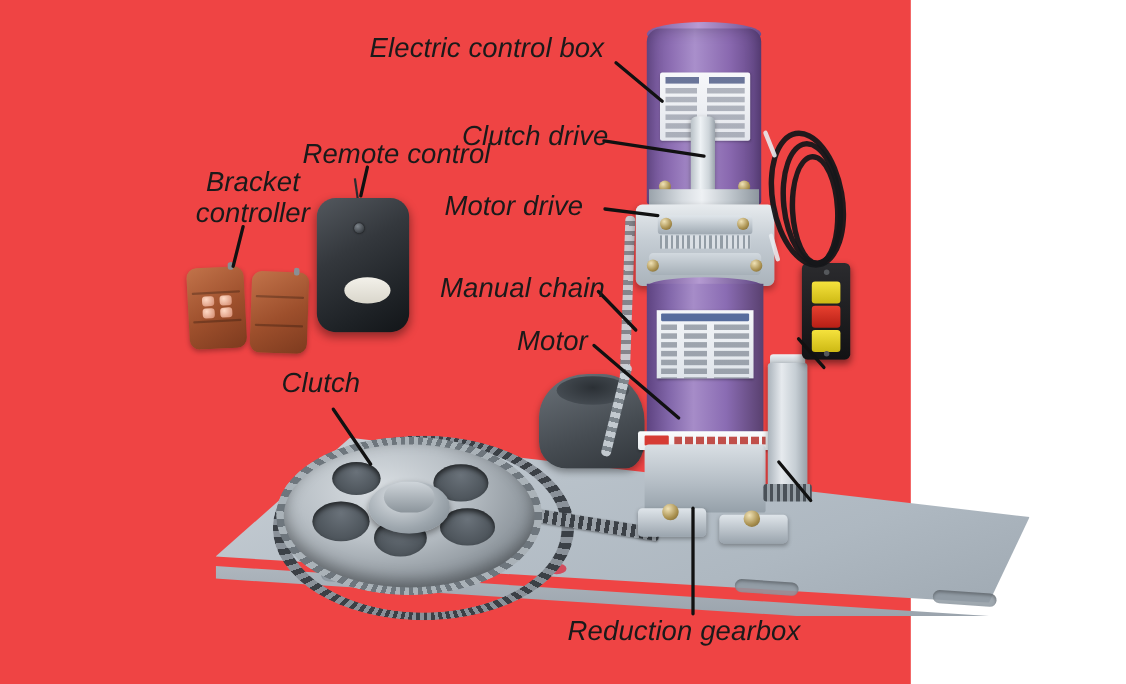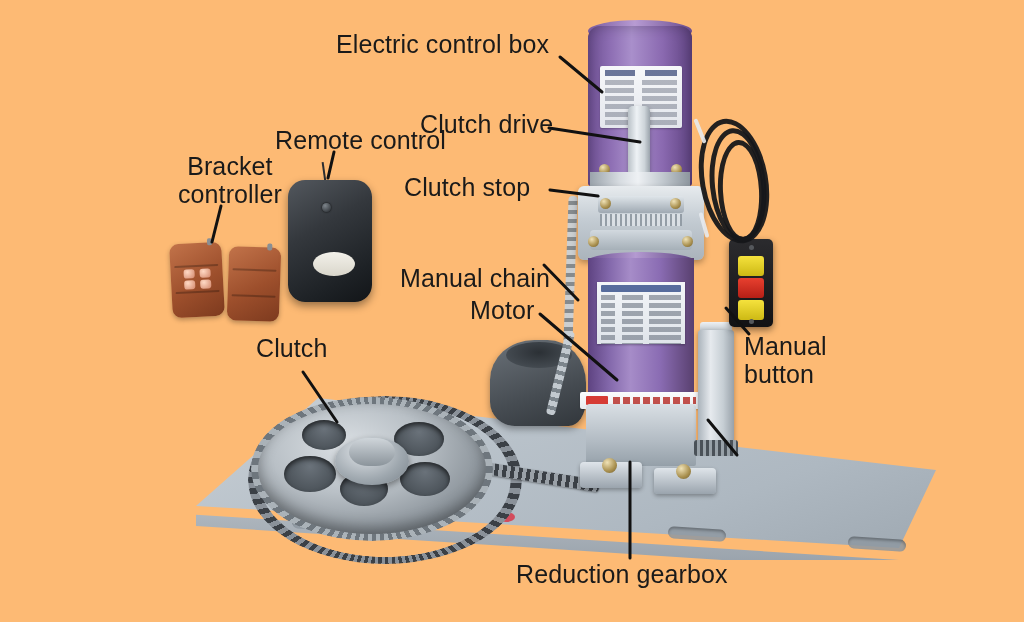--- a/index.html
+++ b/index.html
@@ -1,18 +1,18 @@
 <!DOCTYPE html>
 <html><head>
 <meta charset="utf-8">
 <style>
   html,body{margin:0;padding:0;background:#fff;}
   body{width:1024px;height:622px;overflow:hidden;
        font-family:"Liberation Sans","DejaVu Sans",sans-serif;}
-  #stage{position:relative;width:1024px;height:622px;background:#fdba74;}
+  #stage{position:relative;width:828px;height:622px;background:#ef4444;font-style:italic;}
 
   
   .label{position:absolute;color:#1a1a1a;font-size:25px;line-height:1.12;
          letter-spacing:.1px;white-space:pre-line;font-weight:400;}
 
   
   #leaders{position:absolute;left:0;top:0;width:1024px;height:622px;}
 
   
   .plate-top{position:absolute;left:196px;top:398px;width:740px;height:150px;
@@ -296,24 +296,22 @@
       <line x1="540" y1="314" x2="617" y2="380"></line>
       <line x1="303" y1="372" x2="337" y2="422"></line>
       <line x1="749" y1="334" x2="726" y2="308"></line>
       <line x1="737" y1="455" x2="708" y2="420"></line>
       <line x1="630" y1="558" x2="630" y2="462"></line>
     </g>
   </svg>
 
   <div class="label" style="left:336px;top:30px;">Electric control box</div>
   <div class="label" style="left:420px;top:110px;">Clutch drive</div>
-  <div class="label" style="left:404px;top:173px;">Clutch stop</div>
+  <div class="label" style="left:404px;top:173px;">Motor drive</div>
   <div class="label" style="left:275px;top:126px;">Remote control</div>
   <div class="label" style="left:178px;top:152px;text-align:center;">Bracket
 controller</div>
-  <div class="label" style="left:400px;top:264px;">Manual chain</div>
+  <div class="label" style="left:400px;top:248px;">Manual chain</div>
   <div class="label" style="left:470px;top:296px;">Motor</div>
   <div class="label" style="left:256px;top:334px;">Clutch</div>
-  <div class="label" style="left:744px;top:332px;">Manual
-button</div>
   <div class="label" style="left:516px;top:560px;">Reduction gearbox</div>
 
 </div>
 
 </body></html>

